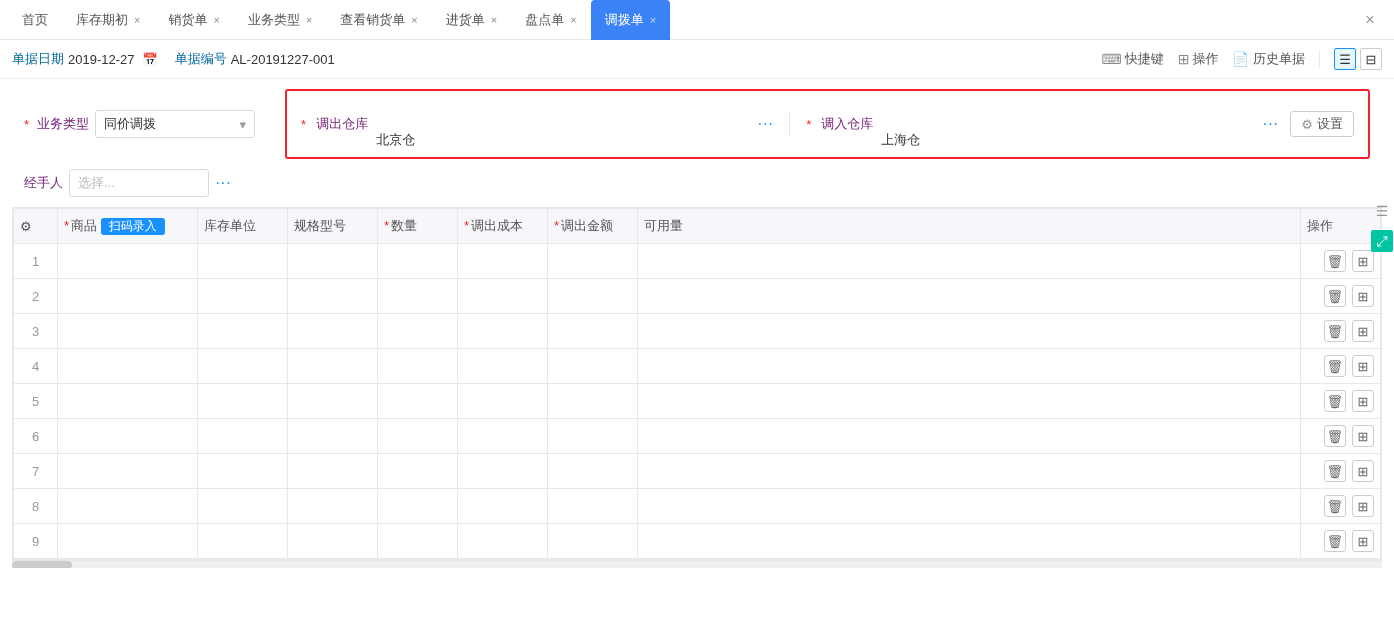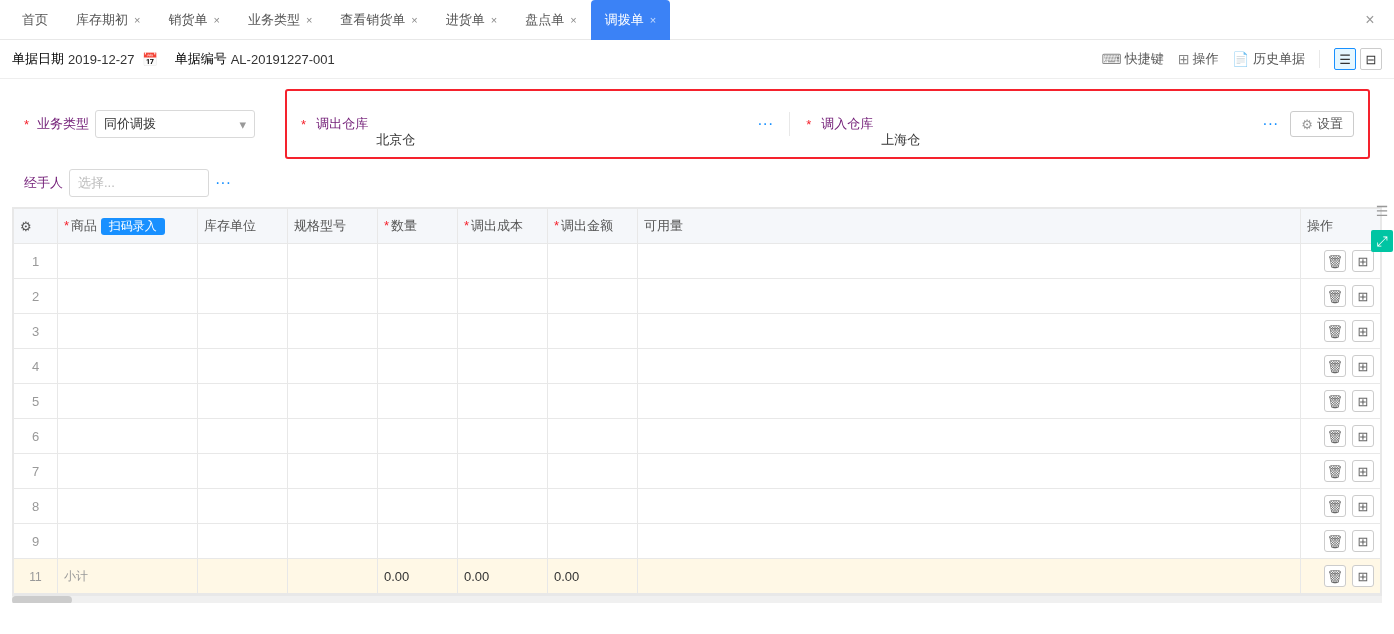--- a/index.html
+++ b/index.html
@@ -46,21 +46,21 @@
     .toolbar {
       display: flex; align-items: center;
       padding: 8px 12px;
       border-bottom: 1px solid #eee;
       gap: 16px;
     }
     .toolbar-item {
       display: flex; align-items: center; gap: 4px;
       font-size: 13px; color: #555;
     }
-    .toolbar-item .label { color: #000000; }
+    .toolbar-item .label { color: #0369a1; }
     .toolbar-value { font-weight: 500; color: #333; }
     .calendar-icon { color: #999; cursor: pointer; margin-left: 4px; }
     .toolbar-spacer { flex: 1; }
     .toolbar-actions {
       display: flex; align-items: center; gap: 14px;
       font-size: 13px;
     }
     .toolbar-action-item {
       display: flex; align-items: center; gap: 3px;
       color: #555; cursor: pointer;
@@ -483,36 +483,20 @@
         <td></td>
         <td></td>
         <td></td>
         <td>
           <div class="op-cell">
             <div class="op-btn">🗑</div>
             <div class="op-btn">⊞</div>
           </div>
         </td>
       </tr>
-          <tr class="subtotal-row">
-        <td class="row-num"><span class="subtotal-label">11</span></td>
-        <td><span class="subtotal-label">小计</span></td>
-        <td></td>
-        <td></td>
-        <td><span class="subtotal-val">0.00</span></td>
-        <td><span class="subtotal-val">0.00</span></td>
-        <td><span class="subtotal-val">0.00</span></td>
-        <td></td>
-        <td>
-          <div class="op-cell">
-            <div class="op-btn">🗑</div>
-            <div class="op-btn">⊞</div>
-          </div>
-        </td>
-      </tr>
         </tbody>
     </table>
   </div>
 
   <div class="scrollbar-area">
     <div class="scrollbar-thumb"></div>
   </div>
 </div>
 
 <div class="right-sidebar">

